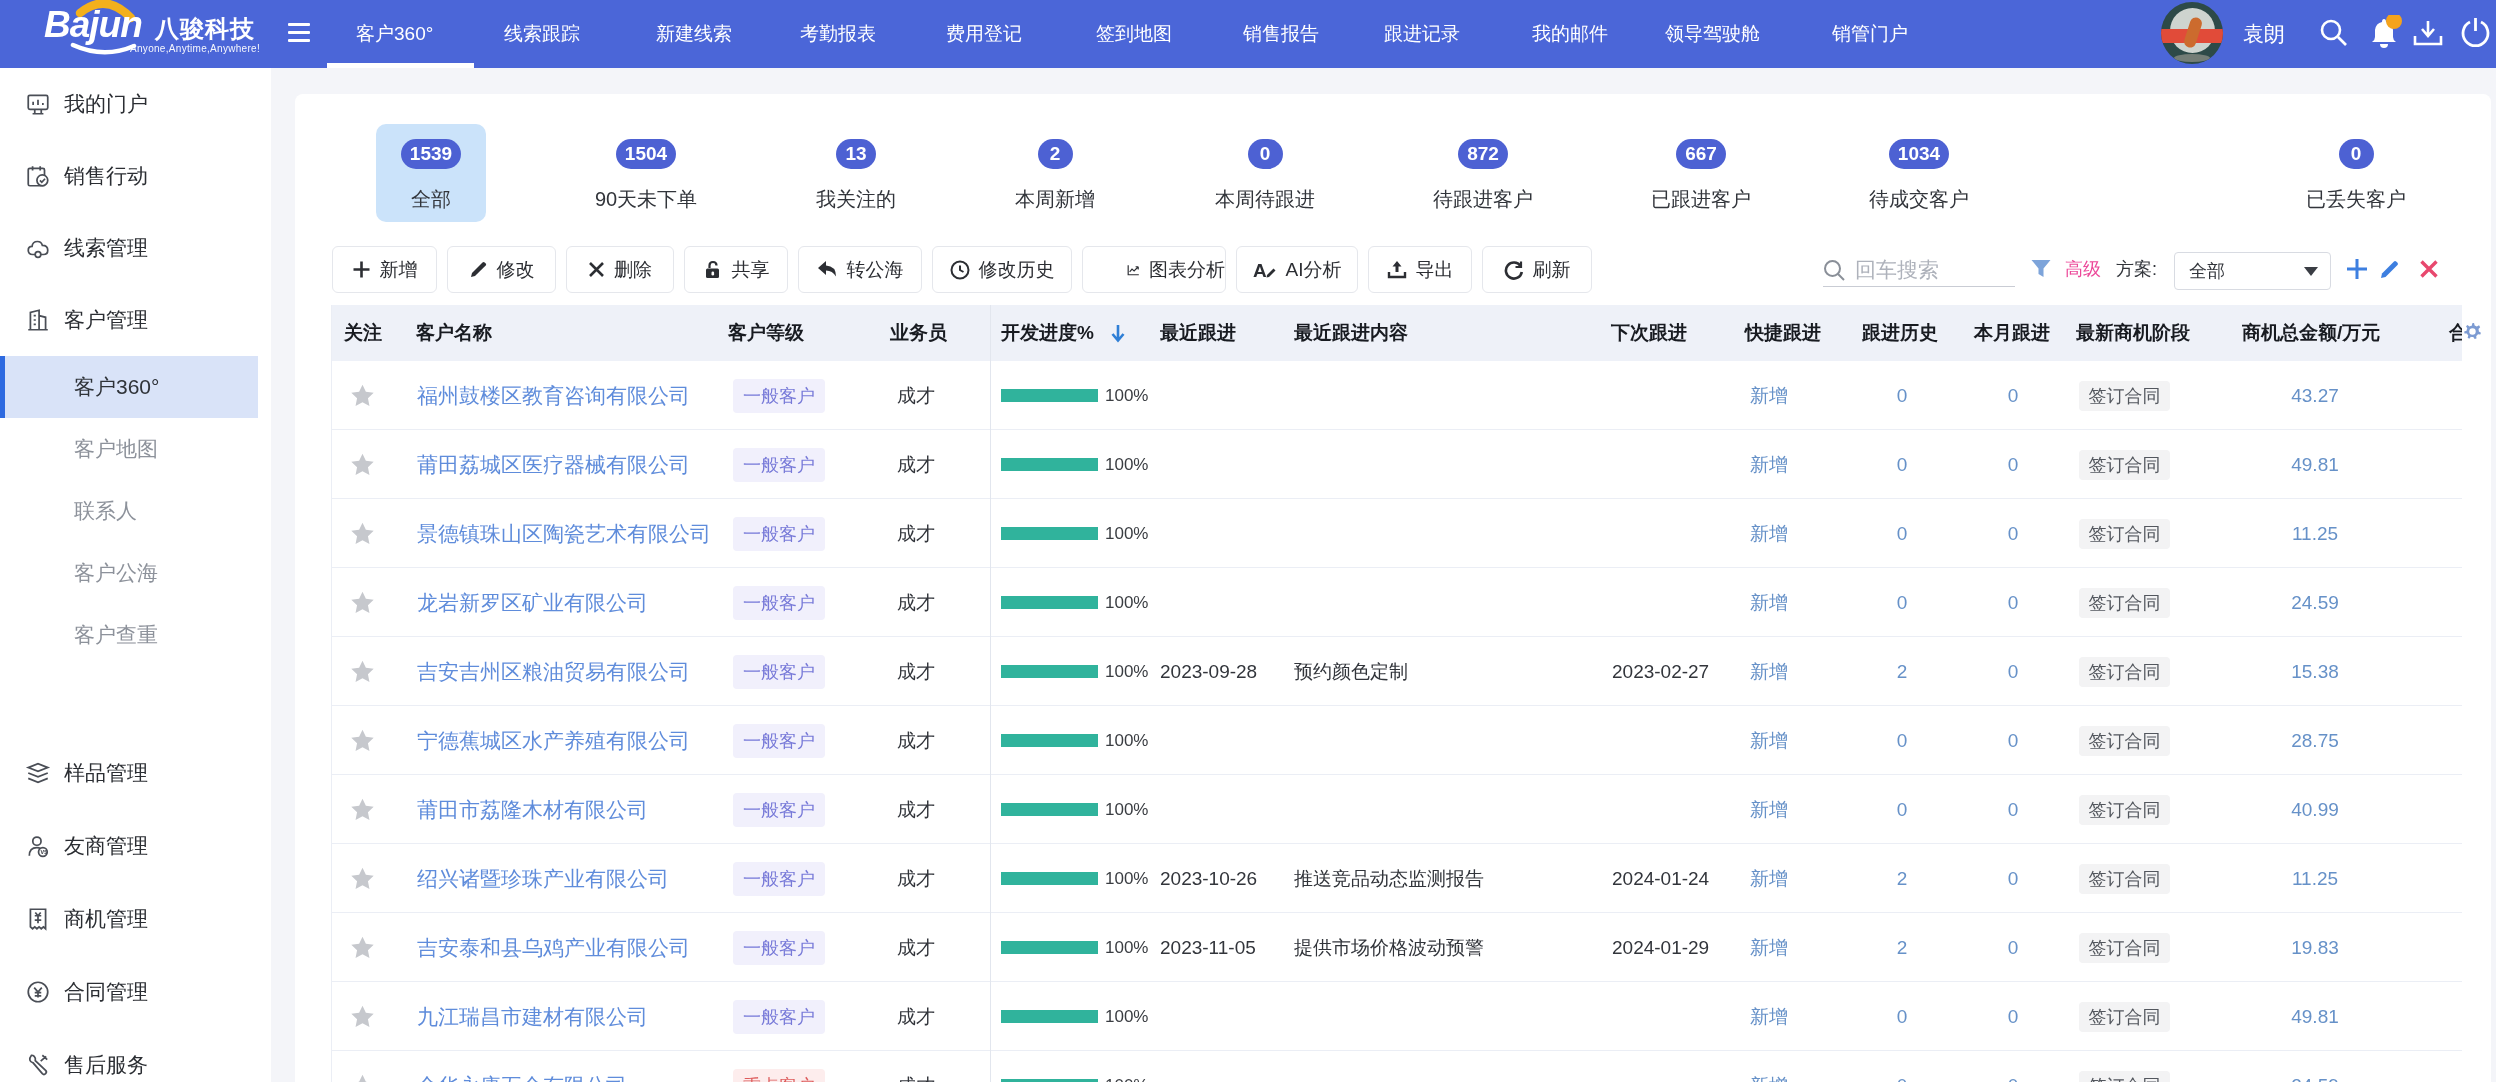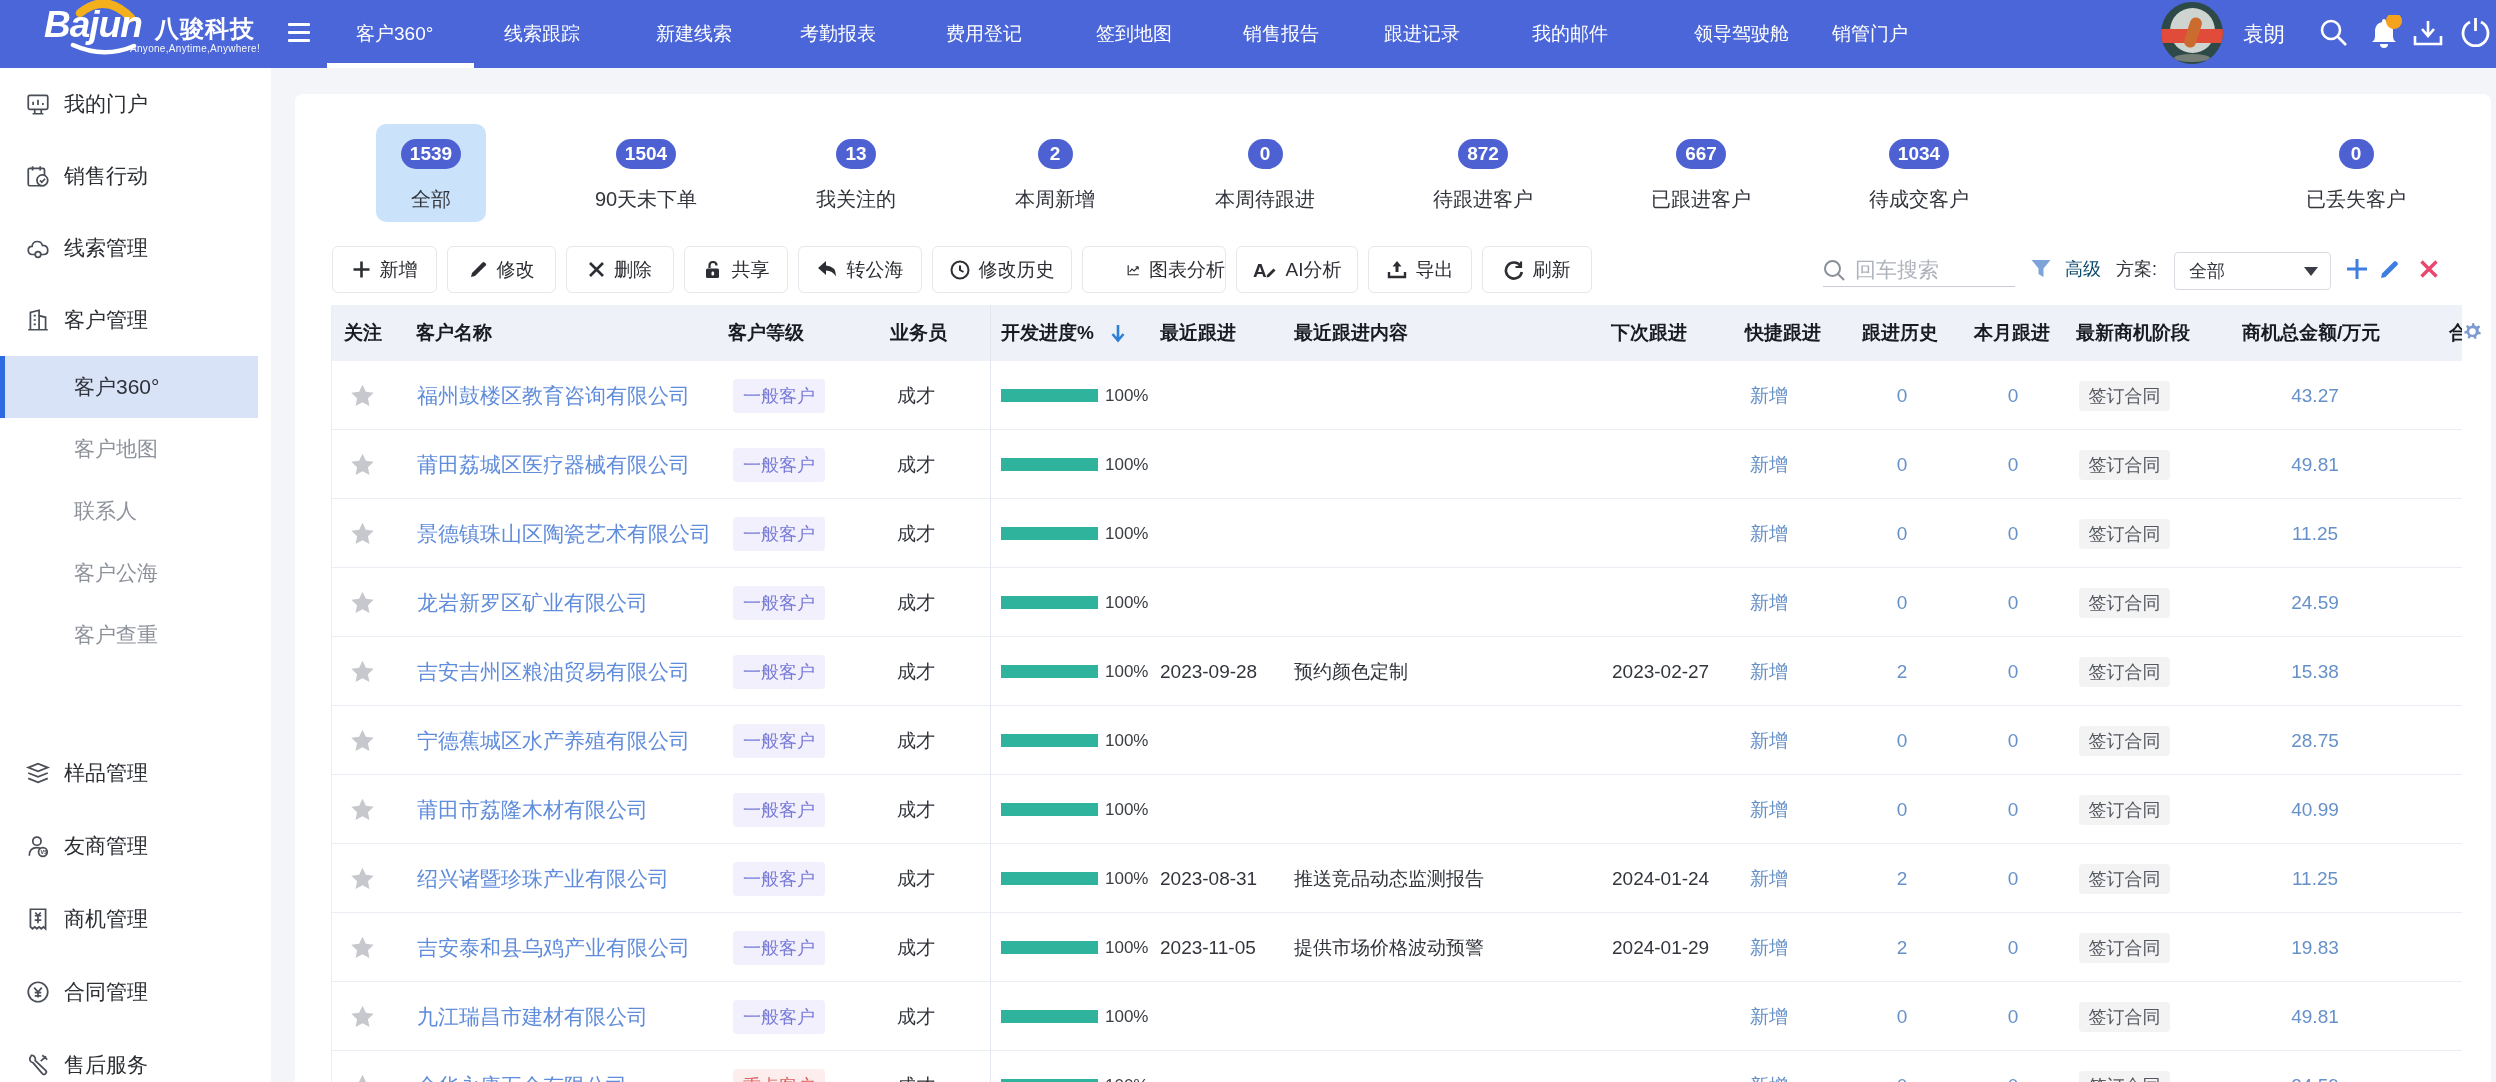--- a/index.html
+++ b/index.html
@@ -72,21 +72,21 @@
   <div class="hbar" style="top:39px;"></div>
   <div class="navitem" style="left:356px;">客户360°</div>
   <div class="navitem" style="left:504px;">线索跟踪</div>
   <div class="navitem" style="left:656px;">新建线索</div>
   <div class="navitem" style="left:800px;">考勤报表</div>
   <div class="navitem" style="left:946px;">费用登记</div>
   <div class="navitem" style="left:1096px;">签到地图</div>
   <div class="navitem" style="left:1243px;">销售报告</div>
   <div class="navitem" style="left:1384px;">跟进记录</div>
   <div class="navitem" style="left:1532px;">我的邮件</div>
-  <div class="navitem" style="left:1665px;margin-left:29px;">领导驾驶舱</div>
+  <div class="navitem" style="left:1665px;">领导驾驶舱</div>
   <div class="navitem" style="left:1832px;">销管门户</div>
   <div id="nav-underline"></div>
   <div id="avatar">
     <div style="position:absolute;left:9px;top:6px;width:45px;height:45px;border-radius:50%;background:#ced4cf;"></div>
     <div style="position:absolute;left:0;top:27px;width:62px;height:14px;background:#e14b39;"></div>
     <div style="position:absolute;left:26px;top:15px;width:12px;height:31px;background:#cc6b2e;border-radius:6px;transform:rotate(18deg);"></div>
     <div style="position:absolute;left:13px;top:52px;width:36px;height:8px;border-radius:50%;background:#737d76;"></div>
   </div>
   <div id="username">袁朗</div>
   <svg style="position:absolute;left:2318px;top:17px;" width="32" height="32" viewBox="0 0 32 32" fill="none" stroke="#fff" stroke-width="2.6">
@@ -243,21 +243,21 @@
   <div id="searchzone">
     <svg style="position:absolute;left:1527px;top:12px;" width="25" height="25" viewBox="0 0 25 25" fill="none" stroke="#8a8f98" stroke-width="2">
         <circle cx="10.5" cy="10.5" r="7.5"></circle>
         <path d="M16 16 L22 22"></path>
       </svg>
     <div style="position:absolute;left:1560px;top:0;height:47px;line-height:47px;font-size:21px;color:#aeb2bb;">回车搜索</div>
     <div style="position:absolute;left:1528px;top:40px;width:192px;height:1px;background:#c9ccd4;"></div>
     <svg style="position:absolute;left:1735px;top:12px;" width="22" height="22" viewBox="0 0 22 22">
         <path d="M1.5 2 L20.5 2 L13.5 10.5 L13.5 19 L8.5 16 L8.5 10.5 Z" fill="#7da4da"></path>
       </svg>
-    <div style="position:absolute;left:1770px;top:0;height:47px;line-height:47px;font-size:18px;color:#0c4a6e;">高级</div>
+    <div style="position:absolute;left:1770px;top:0;height:47px;line-height:47px;font-size:18px;color:#ec4899;">高级</div>
     <div style="position:absolute;left:1821px;top:0;height:47px;line-height:47px;font-size:18px;color:#32353b;">方案:</div>
     <div style="position:absolute;left:1879px;top:6px;width:157px;height:38px;border:1px solid #d8dbe2;border-radius:4px;background:#fff;">
       <div style="position:absolute;left:14px;top:0;height:36px;line-height:36px;font-size:18px;color:#32353b;">全部</div>
       <svg style="position:absolute;right:12px;top:14px;" width="14" height="9" viewBox="0 0 14 9">
           <path d="M0 0 L14 0 L7 9 Z" fill="#3a3d44"></path>
         </svg>
     </div>
     <svg style="position:absolute;left:2051px;top:12px;" width="22" height="22" viewBox="0 0 22 22" stroke="#3d7fe0" stroke-width="3">
         <path d="M11 1 L11 21 M1 11 L21 11"></path>
       </svg>
@@ -399,21 +399,21 @@
       </div>
     <div class="row" style="top:539px;">
         <svg class="star" width="25" height="25" viewBox="0 0 23 23">
           <path d="M11.5 1.5 L14.6 8.1 L21.8 9 L16.5 14 L17.9 21.2 L11.5 17.7 L5.1 21.2 L6.5 14 L1.2 9 L8.4 8.1 Z" fill="#c6c8cd"></path>
         </svg>
         <div class="cell link" style="left:86px;">绍兴诸暨珍珠产业有限公司</div>
         <div class="lv lv1">一般客户</div>
         <div class="cell" style="left:510px;width:150px;text-align:center;">成才</div>
         <div class="pbar"></div>
         <div class="p100">100%</div>
-        <div class="cell" style="left:829px;">2023-08-31</div>
+        <div class="cell" style="left:829px;">2023-10-26</div>
         <div class="cell" style="left:963px;">推送竞品动态监测报告</div>
         <div class="cell" style="left:1281px;">2024-01-24</div>
         <div class="cell val" style="left:1378px;width:120px;text-align:center;">新增</div>
         <div class="cell val" style="left:1511px;width:120px;text-align:center;">2</div>
         <div class="cell val" style="left:1622px;width:120px;text-align:center;">0</div>
         <div class="stage">签订合同</div>
         <div class="cell val" style="left:1904px;width:160px;text-align:center;">11.25</div>
       </div>
     <div class="row" style="top:608px;">
         <svg class="star" width="25" height="25" viewBox="0 0 23 23">

